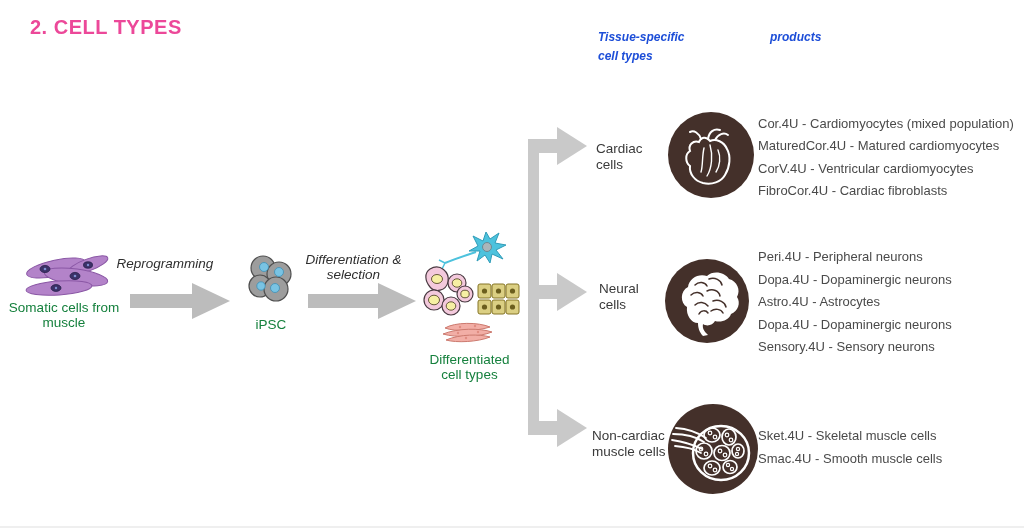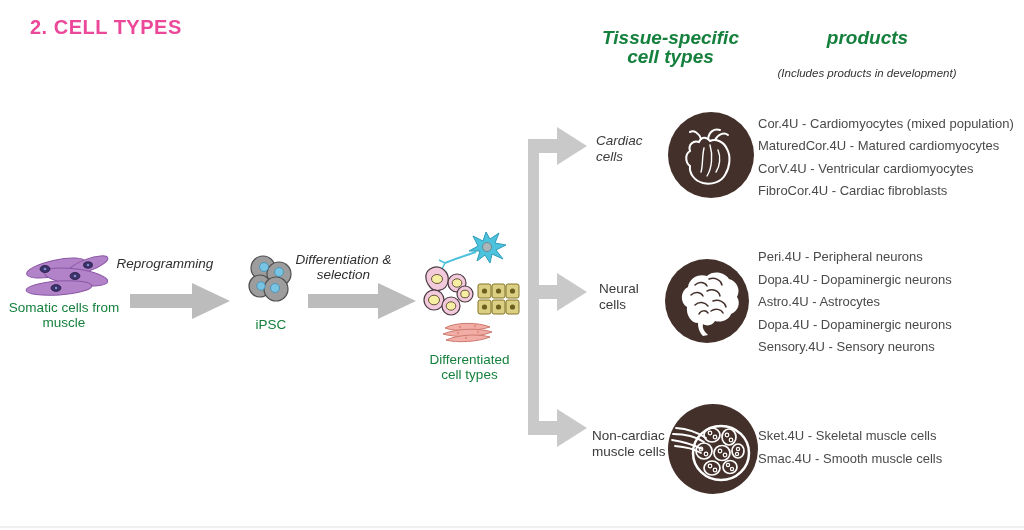--- a/index.html
+++ b/index.html
@@ -2,21 +2,21 @@
 <html><head>
 <meta charset="utf-8">
 <style>
   html,body{margin:0;padding:0;background:#ffffff;}
   .stage{
     position:relative;width:1024px;height:530px;background:#ffffff;overflow:hidden;
     font-family:"Liberation Sans","DejaVu Sans",sans-serif;color:#3d3d3d;
   }
   .abs{position:absolute;}
   .title{font-size:20px;font-weight:bold;color:#ec4899;letter-spacing:.5px;}
-  .hdr{font-size:19px;font-weight:bold;font-style:italic;text-align:center;line-height:19px;color:#15803d;}
+  .hdr{font-size:12px;font-weight:bold;font-style:italic;line-height:19px;color:#1d4ed8;}
   .subnote{font-size:11.5px;font-style:italic;text-align:center;color:#333;}
   .flowlabel{font-size:13.5px;text-align:center;line-height:15px;color:#15803d;}
   .arrowlabel{font-size:13.5px;font-style:italic;text-align:center;line-height:14.5px;color:#2e2e2e;}
   .catlabel{font-size:13.5px;line-height:15.5px;color:#3a3a3a;}
   .plist{font-size:13px;color:#4a4a4a;width:270px;}
   .plist div{white-space:nowrap;}
   .plist.cardiac div{line-height:22.3px;}
   .plist.neural div{line-height:22.5px;}
   .plist.muscle div{line-height:23px;}
   .bottomline{left:0;top:526px;width:1024px;height:2px;background:#efefef;}
@@ -28,21 +28,20 @@
 
   <div class="abs title" style="left:30px;top:16px;">2. CELL TYPES</div>
 
   <div class="abs hdr" style="left:598px;top:28px;width:145px;">
     <div>Tissue-specific</div>
     <div>cell types</div>
   </div>
   <div class="abs hdr" style="left:770px;top:28px;width:195px;">
     <div>products</div>
   </div>
-  <div class="abs subnote" style="left:762px;top:67px;width:210px;">(Includes products in development)</div>
 
   <svg class="abs" style="left:14px;top:248px;" width="105" height="56" viewBox="0 0 105 56">
     <g stroke="#8a57a5" stroke-width="1" fill="#b383c9">
       <ellipse cx="42" cy="20" rx="30" ry="8" transform="rotate(-12 42 20)"></ellipse>
       <ellipse cx="74" cy="17" rx="21" ry="6" transform="rotate(-20 74 17)"></ellipse>
       <ellipse cx="62" cy="29" rx="32" ry="8" transform="rotate(8 62 29)"></ellipse>
       <ellipse cx="45" cy="40" rx="33" ry="7" transform="rotate(-4 45 40)"></ellipse>
     </g>
     <g fill="#3c3168" stroke="#27204a" stroke-width="0.8">
       <ellipse cx="31" cy="21" rx="5" ry="3.6"></ellipse>
@@ -77,21 +76,21 @@
     </g>
     <g fill="#79c3e3" stroke="#3f8fb5" stroke-width="0.8">
       <circle cx="18" cy="12" r="4.5"></circle>
       <circle cx="33" cy="17" r="4.5"></circle>
       <circle cx="15" cy="31" r="4.2"></circle>
       <circle cx="29" cy="33" r="4.5"></circle>
     </g>
   </svg>
   <div class="abs flowlabel" style="left:246px;top:317px;width:50px;">iPSC</div>
 
-  <div class="abs arrowlabel" style="left:286px;top:253px;width:115px;font-style:italic;">
+  <div class="abs arrowlabel" style="left:296px;top:253px;width:115px;font-style:italic;">
     <div>Differentiation &amp;</div>
     <div>selection</div>
   </div>
   <svg class="abs" style="left:308px;top:283px;" width="110" height="36" viewBox="0 0 110 36">
     <rect x="0" y="11" width="71" height="14" fill="#bcbcbc"></rect>
     <polygon points="70,0 108,18 70,36" fill="#bcbcbc"></polygon>
   </svg>
 
   <svg class="abs" style="left:420px;top:220px;" width="105" height="126" viewBox="0 0 105 126">
 
@@ -157,21 +156,21 @@
       <rect x="2" y="15" width="11" height="296"></rect>
       <rect x="2" y="15" width="30" height="14"></rect>
       <polygon points="31,3 61,22 31,41"></polygon>
       <rect x="13" y="161" width="19" height="14"></rect>
       <polygon points="31,149 61,168 31,187"></polygon>
       <rect x="13" y="297" width="19" height="14"></rect>
       <polygon points="31,285 61,304 31,323"></polygon>
     </g>
   </svg>
 
-  <div class="abs catlabel" style="left:596px;top:133px;width:80px;font-style:italic;">
+  <div class="abs catlabel" style="left:596px;top:141px;width:80px;">
     <div>Cardiac</div>
     <div>cells</div>
   </div>
   <div class="abs catlabel" style="left:599px;top:281px;width:80px;">
     <div>Neural</div>
     <div>cells</div>
   </div>
   <div class="abs catlabel" style="left:592px;top:428px;width:100px;">
     <div>Non-cardiac</div>
     <div>muscle cells</div>

